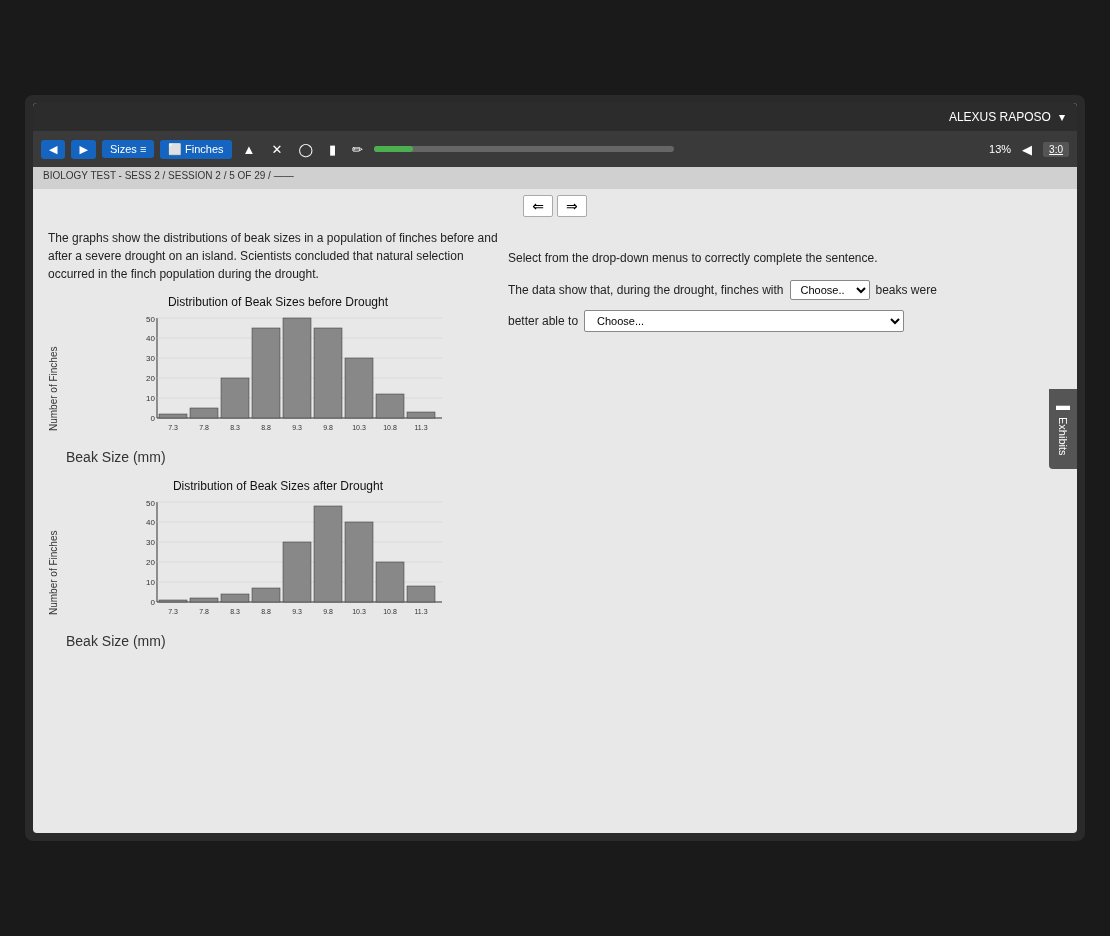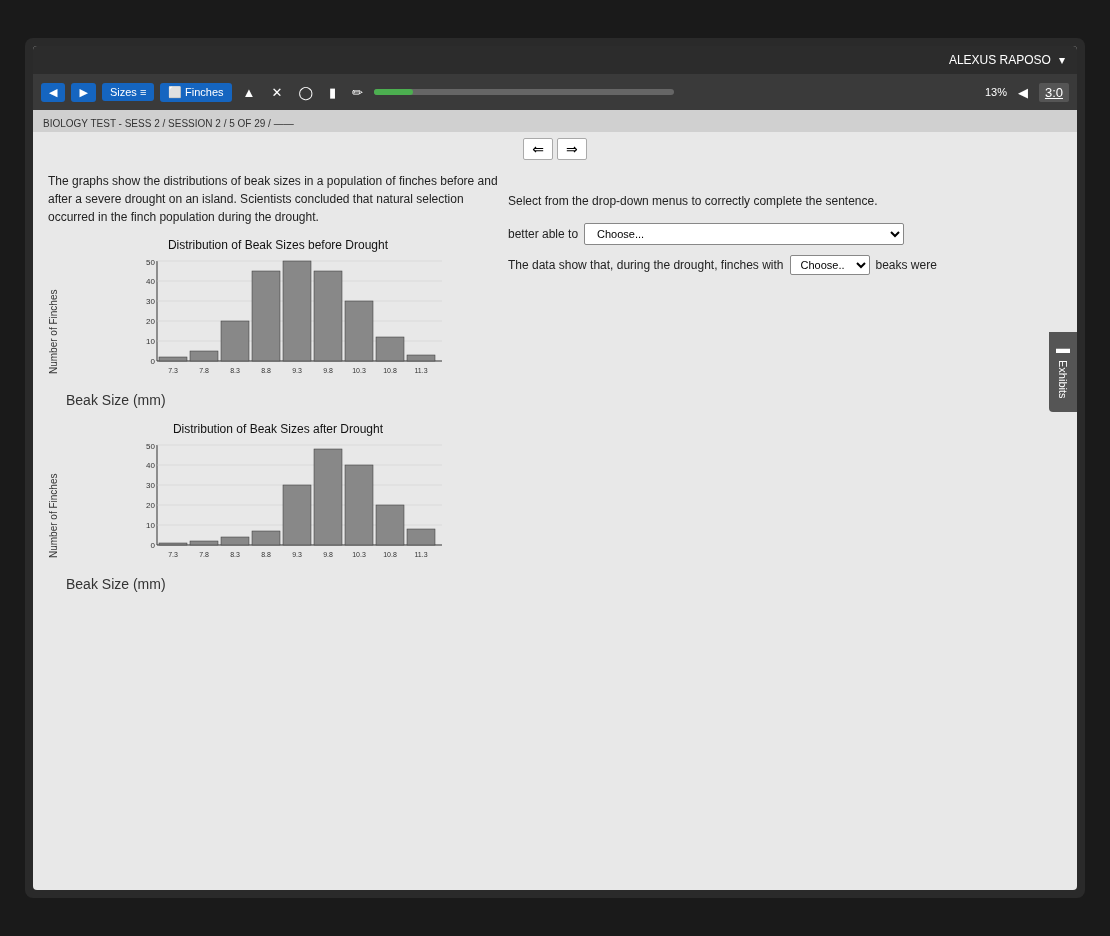--- a/index.html
+++ b/index.html
@@ -8,21 +8,21 @@
       font-family: Arial, sans-serif;
       width: 1110px;
       height: 936px;
       overflow: hidden;
       display: flex;
       align-items: center;
       justify-content: center;
     }
     .monitor-frame {
       width: 1060px;
-      height: 860px;
+      height: 746px;
       background: #2a2a2a;
       border-radius: 8px;
       padding: 8px;
       display: flex;
       flex-direction: column;
     }
     .screen {
       background: #e8e8e8;
       flex: 1;
       border-radius: 4px;
@@ -101,21 +101,21 @@
       color: white;
       font-size: 11px;
       margin-left: 8px;
     }
     .breadcrumb-bar {
       background: #d0d0d0;
       padding: 3px 10px;
       font-size: 10px;
       color: #333;
       display: flex;
-      align-items: flex-end;
+      align-items: flex-start;
       gap: 4px;
       height: 22px;
     }
     .nav-arrows {
       display: flex;
       justify-content: center;
       padding: 6px 0 2px 0;
       gap: 4px;
     }
     .nav-arrow-btn {
@@ -249,21 +249,21 @@
       <button class="toolbar-icon-btn">◯</button>
       <button class="toolbar-icon-btn">▮</button>
       <button class="toolbar-icon-btn">✏</button>
       <div class="progress-bar-container">
         <div class="progress-bar-bg">
           <div class="progress-bar-fill"></div>
         </div>
         <span class="progress-label">13%</span>
       </div>
       <button class="toolbar-icon-btn">◀</button>
-      <div style="background:#555;color:white;padding:2px 6px;font-size:13px;border-radius:2px;text-decoration:underline;">3:0</div>
+      <div style="background:#555;color:white;padding:2px 6px;font-size:10px;border-radius:2px;text-decoration:underline;">3:0</div>
     </div>
 
     <div class="breadcrumb-bar">
       <span>BIOLOGY TEST - SESS 2  /  SESSION 2  /  5 OF 29  /  ——</span>
     </div>
 
     <div class="screen-inner">
 
       <div class="nav-arrows">
         <button class="nav-arrow-btn">⇐</button>
@@ -369,39 +369,39 @@
                 <div class="x-axis-label">Beak Size (mm)</div>
               </div>
             </div>
           </div>
         </div>
 
         <div class="right-panel">
           <p class="question-text">Select from the drop-down menus to correctly complete the sentence.</p>
 
           <div class="sentence-line">
-            <span>better able to</span>
-            <select class="dropdown-wide">
-              <option>Choose...</option>
-              <option>find food</option>
-              <option>survive drought</option>
-              <option>reproduce faster</option>
-            </select>
-          </div>
-
-          <div class="sentence-line">
             <span>The data show that, during the drought, finches with</span>
             <select class="dropdown-inline">
               <option>Choose..</option>
               <option>larger</option>
               <option>smaller</option>
               <option>medium</option>
             </select>
             <span>beaks were</span>
           </div>
+
+          <div class="sentence-line">
+            <span>better able to</span>
+            <select class="dropdown-wide">
+              <option>Choose...</option>
+              <option>find food</option>
+              <option>survive drought</option>
+              <option>reproduce faster</option>
+            </select>
+          </div>
         </div>
       </div>
 
       <div class="exhibits-panel">
         <span style="font-size:14px;">▬</span>
         <span>Exhibits</span>
       </div>
 
     </div>
   </div>

